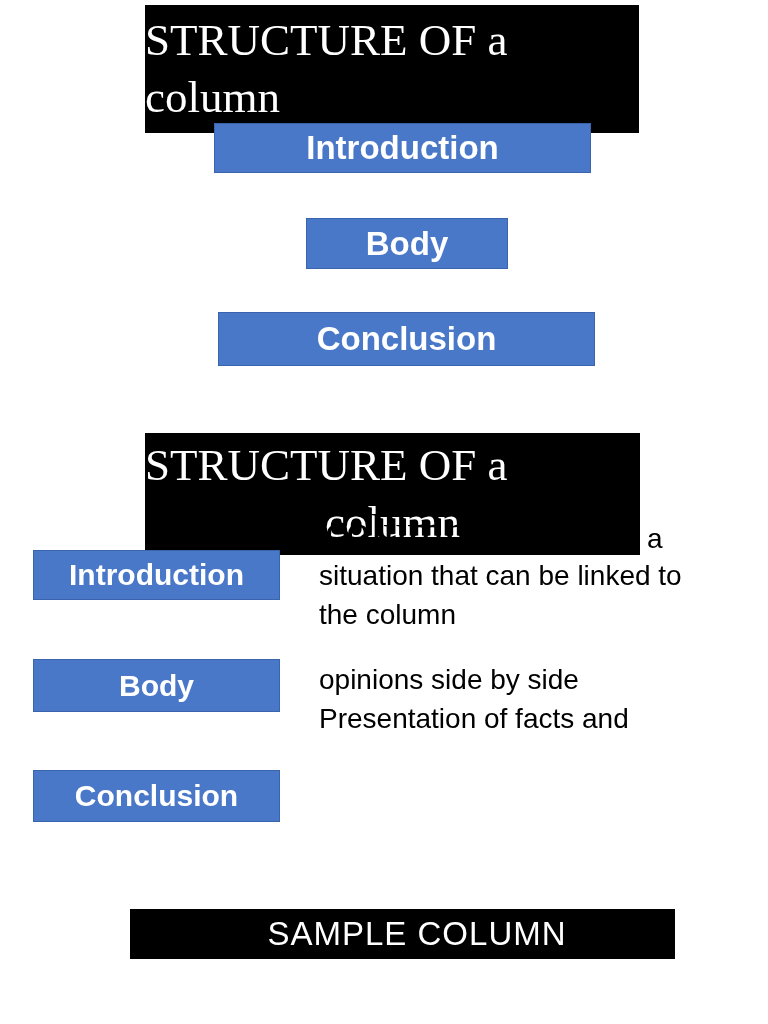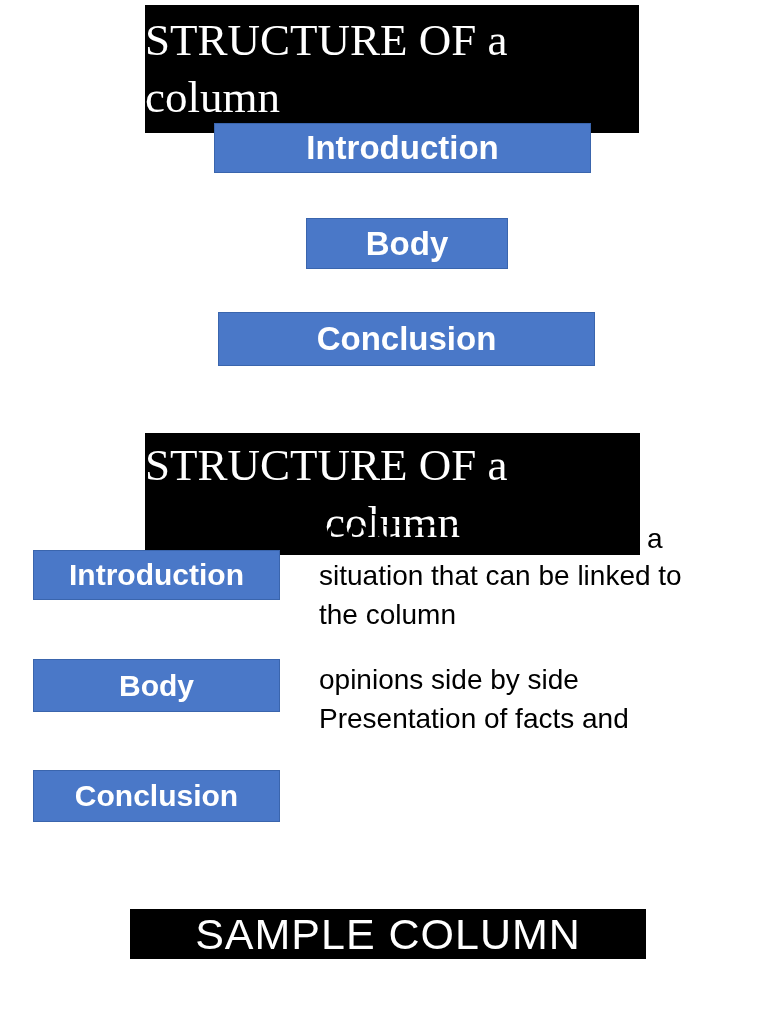--- a/index.html
+++ b/index.html
@@ -104,24 +104,25 @@
   
   .footer-box {
     position: absolute;
     left: 130px; top: 909px;
     width: 516px; height: 50px;
     background: #000000;
     color: #ffffff;
     display: flex;
     justify-content: center;
     align-items: center;
-    font-size: 43px;
+    font-size: 33px;
     font-weight: 400;
     letter-spacing: 1px;
     z-index: 5;
+    padding-left: 29px;
   }
 </style>
 </head>
 <body>
 
 <div class="page">
 
   <div class="black-box s1-title">
     <div class="title-line">STRUCTURE OF a</div>
     <div class="title-line">column</div>

